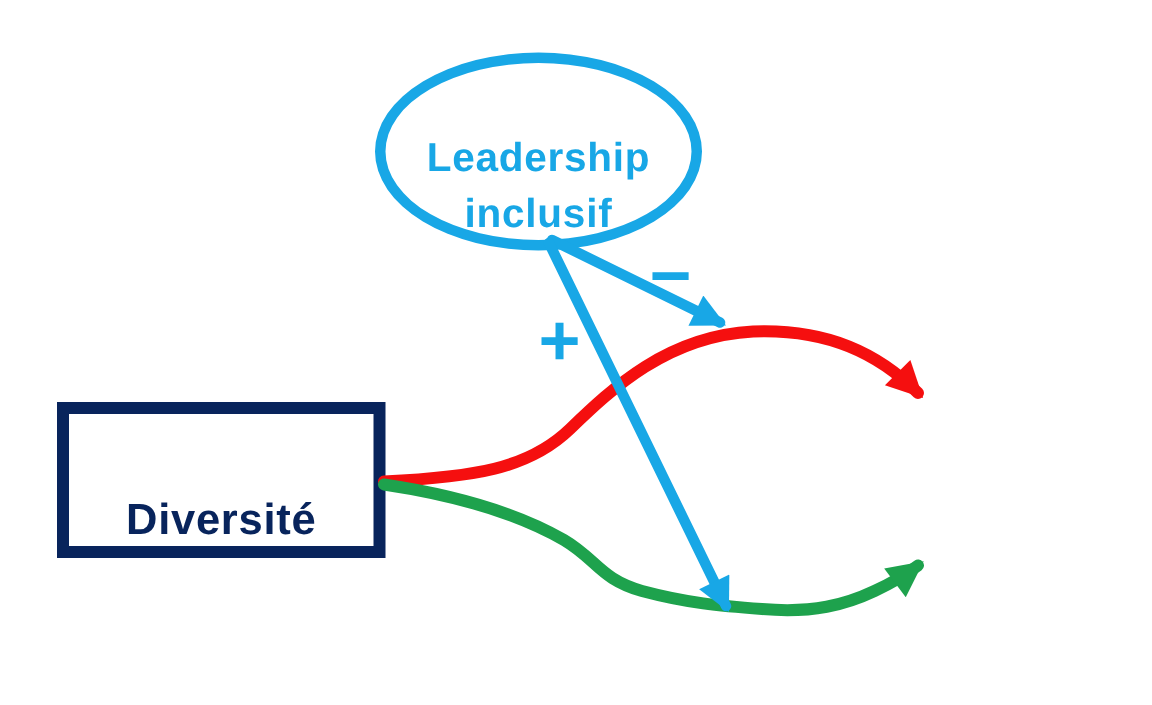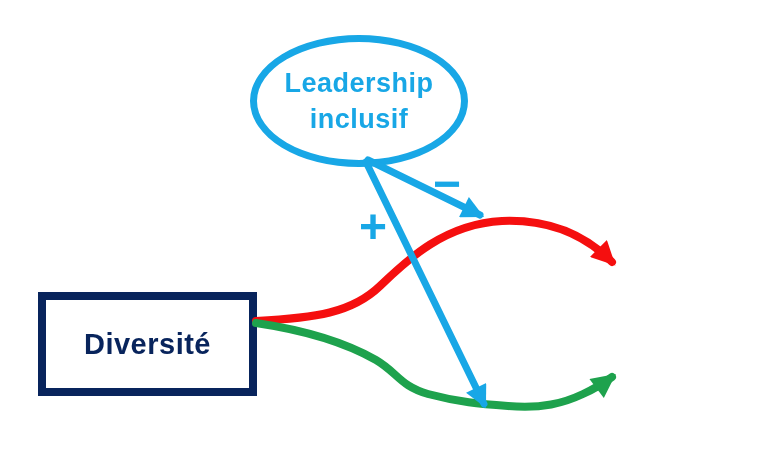--- a/index.html
+++ b/index.html
@@ -10,35 +10,35 @@
     overflow: hidden;
   }
   .stage {
     position: relative;
     width: 768px; height: 470px;
     background: #ffffff;
   }
   .node {
     position: absolute;
     display: flex;
-    align-items: center;
+    align-items: flex-end;
     justify-content: center;
     text-align: center;
     font-weight: bold;
     box-sizing: border-box;
     z-index: 2;
     user-select: none;
   }
   .rect-node {
     border: 8px solid #08245C;
     color: #08245C;
     font-size: 29px;
     letter-spacing: 0.5px;
   }
-  .node-diversite { left: 38px; top: 268px; width: 219px; height: 104px; margin-top: 24px; }
+  .node-diversite { left: 38px; top: 268px; width: 219px; height: 104px; }
   .node-inclusion { left: 512px; top: 270px; width: 218px; height: 102px; }
   .ellipse-node {
     left: 250px; top: 35px; width: 218px; height: 132px;
     border: 7px solid #18A7E6;
     color: #18A7E6;
     border-radius: 50%;
     font-size: 27px;
     line-height: 1.35;
     padding: 0 16px;
     letter-spacing: 0.5px;

